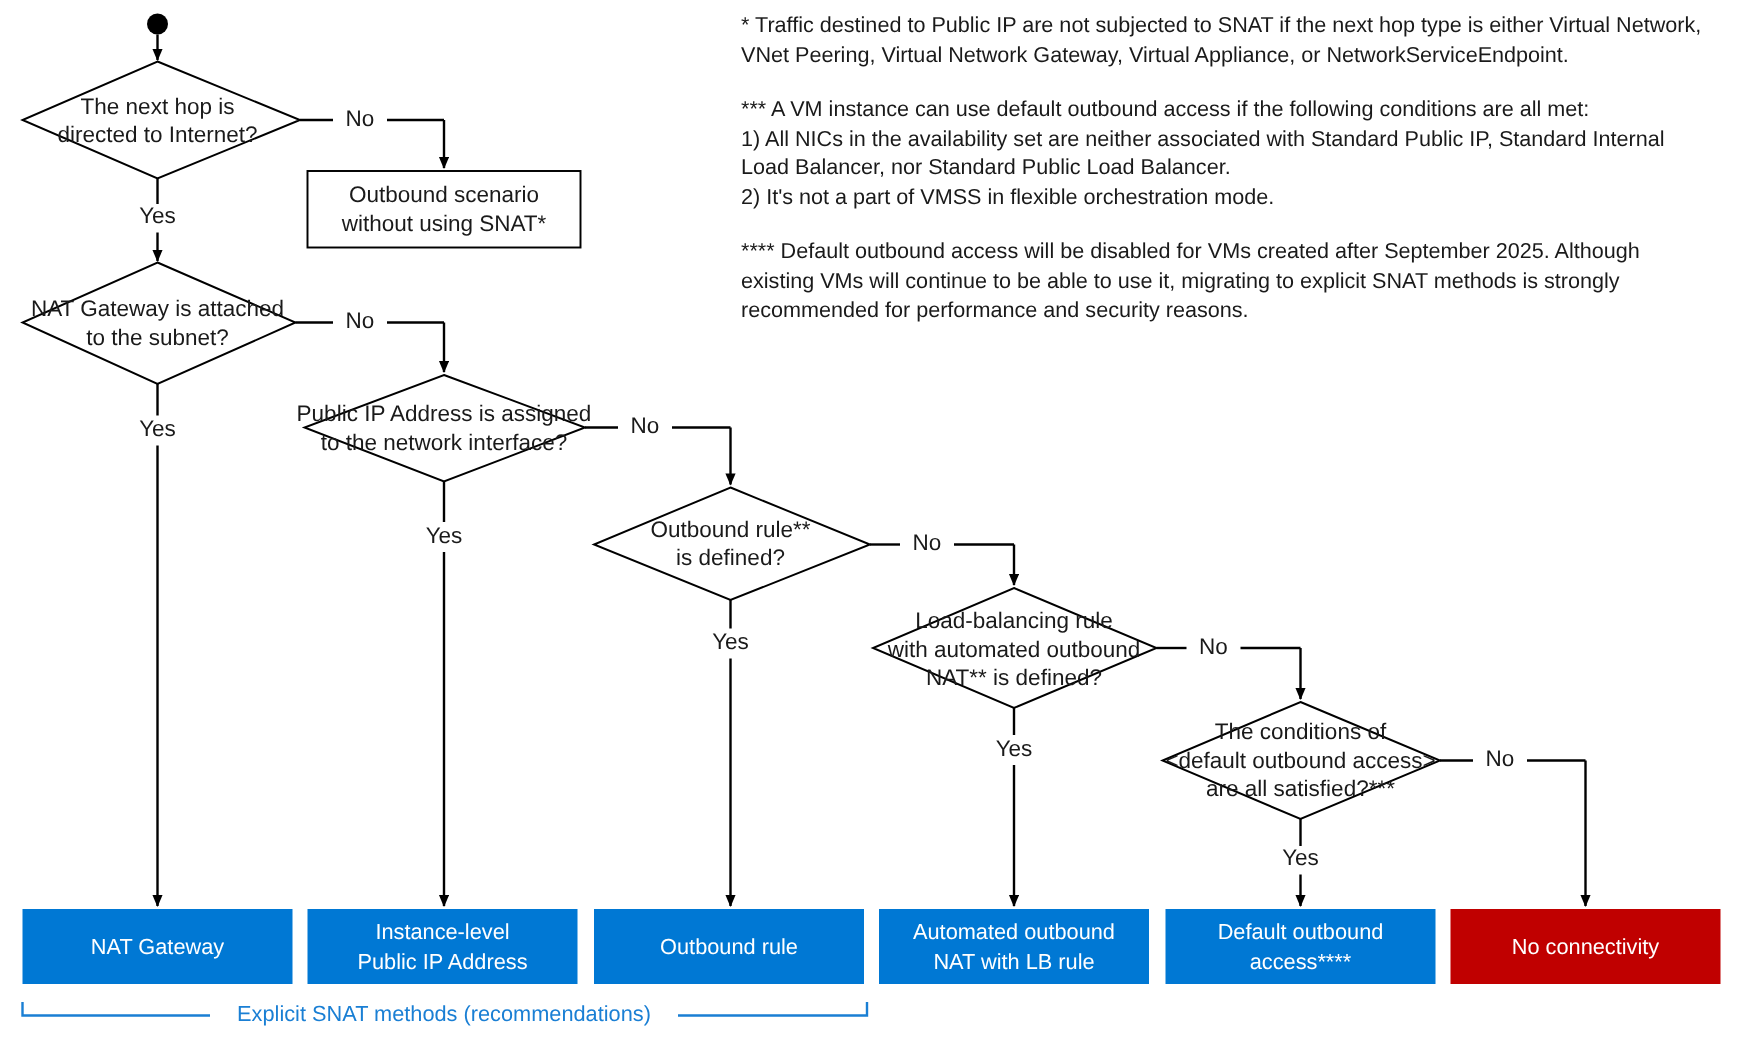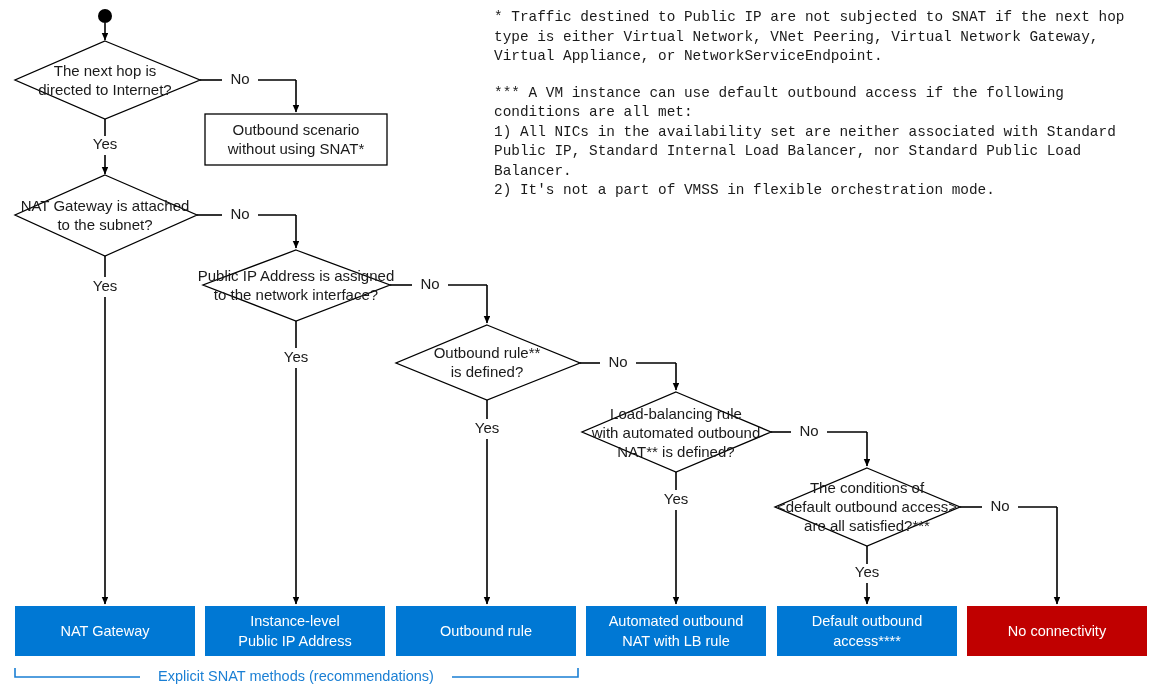--- a/index.html
+++ b/index.html
@@ -87,21 +87,21 @@
     text-anchor: middle;
     dominant-baseline: middle;
   }
   #notes {
     position: absolute;
     left: 494px;
     top: 8px;
     width: 650px;
   }
   .note-block {
-    font-family: Liberation Mono, monospace;
+    font-family: Liberation Sans, sans-serif;
     font-size: 14.4px;
     line-height: 19.5px;
     color: #1a1a1a;
     margin: 0 0 17px 0;
     white-space: pre-wrap;
   }
 </style>
 </head>
 <body>
 
@@ -225,15 +225,16 @@
     <path class="bracket-line" d="M15,668 L15,677 L140,677"></path>
     <path class="bracket-line" d="M452,677 L578,677 L578,668"></path>
     <text class="bracket-text" x="296" y="677">Explicit SNAT methods (recommendations)</text>
   </svg>
 
   <div id="notes">
     <p class="note-block">* Traffic destined to Public IP are not subjected to SNAT if the next hop type is either Virtual Network, VNet Peering, Virtual Network Gateway, Virtual Appliance, or NetworkServiceEndpoint.</p>
     <p class="note-block">*** A VM instance can use default outbound access if the following conditions are all met:
 1) All NICs in the availability set are neither associated with Standard Public IP, Standard Internal Load Balancer, nor Standard Public Load Balancer.
 2) It's not a part of VMSS in flexible orchestration mode.</p>
+    <p class="note-block">**** Default outbound access will be disabled for VMs created after September 2025. Although existing VMs will continue to be able to use it, migrating to explicit SNAT methods is strongly recommended for performance and security reasons.</p>
   </div>
 
 </div>
 
 </body></html>

